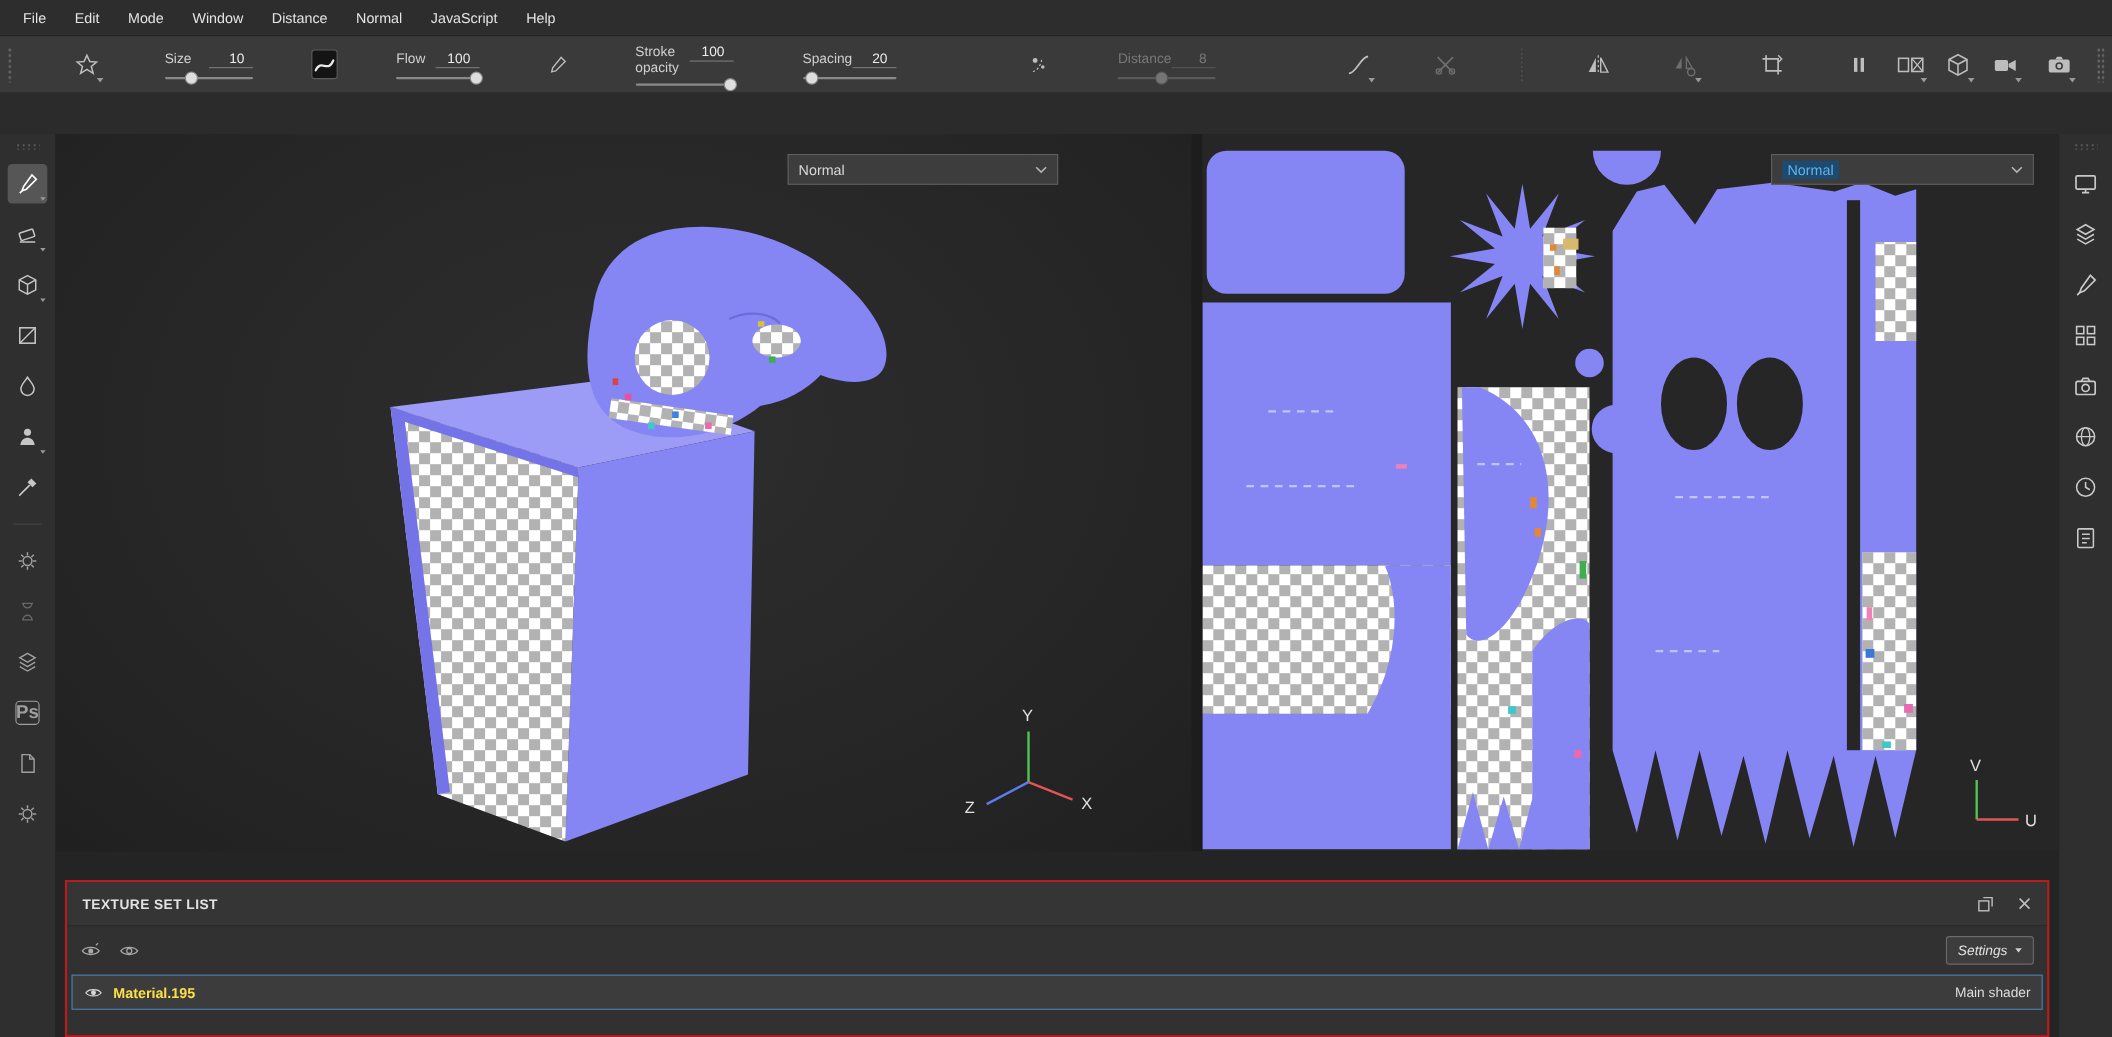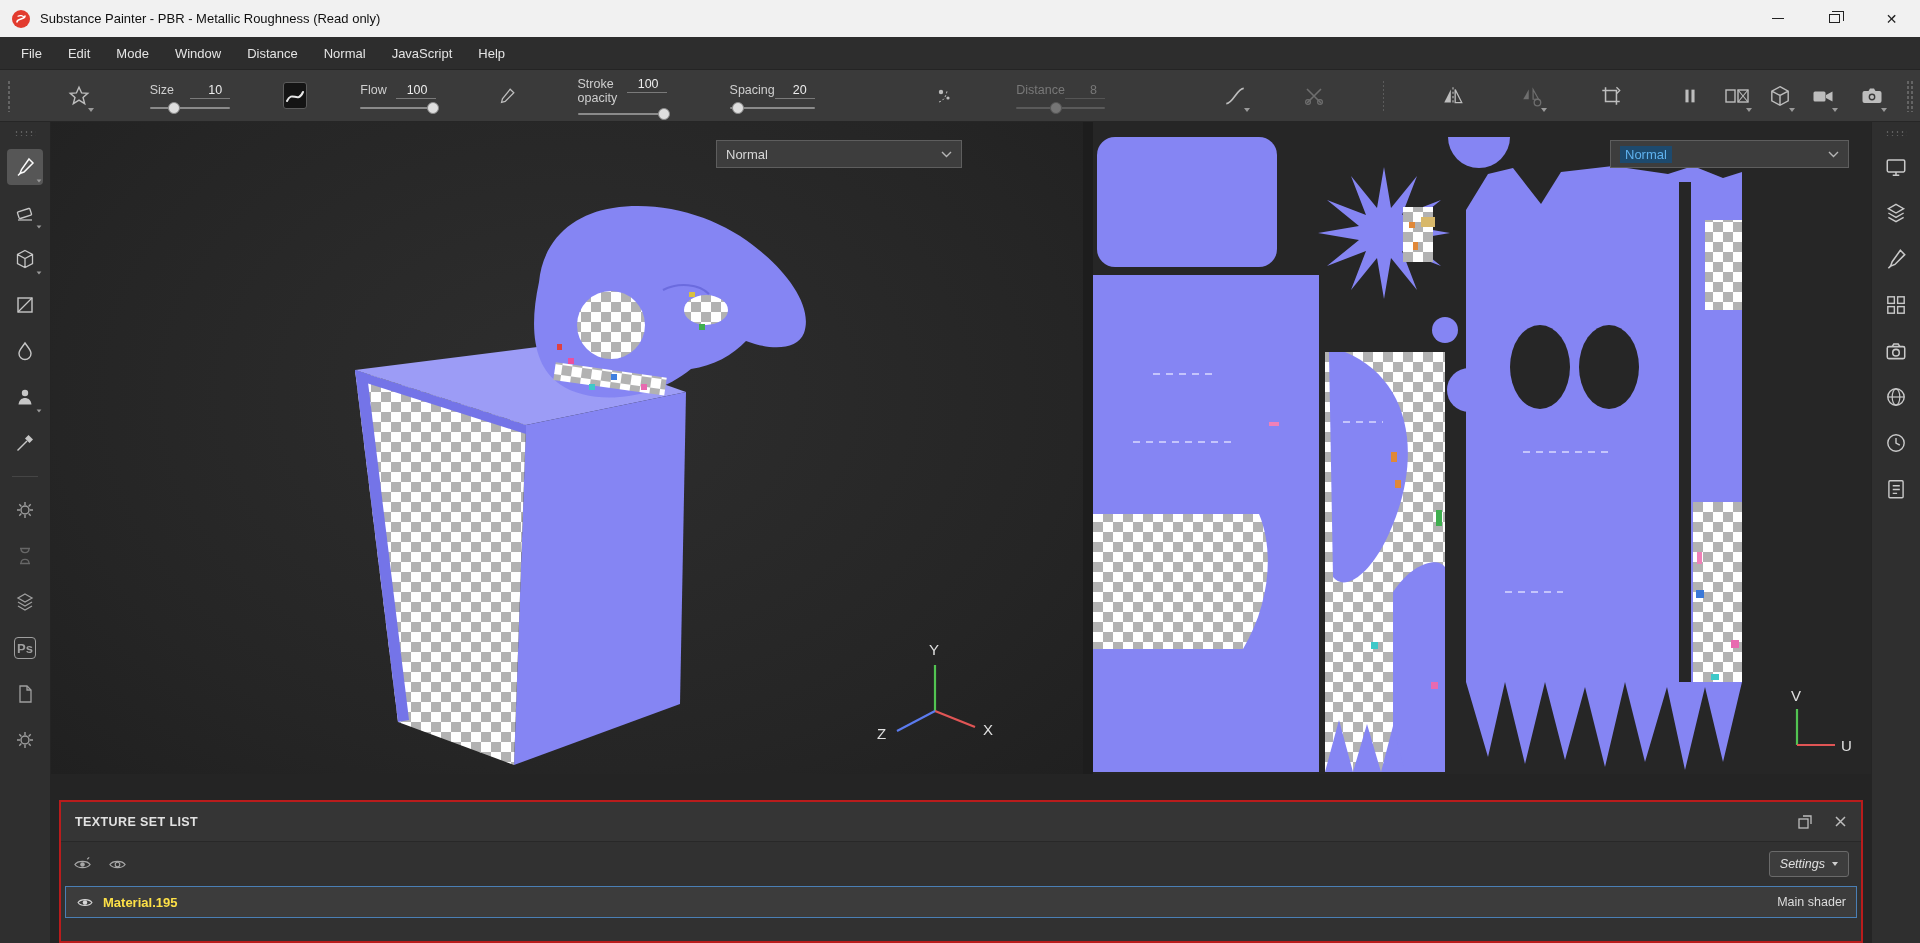--- a/index.html
+++ b/index.html
@@ -45,21 +45,21 @@
   .body { position:absolute; top:122px; left:0; right:0; bottom:0; display:flex; }
 
   .left-sidebar { width:51px; background:#2f2f2f; border-right:1px solid #242424; display:flex; flex-direction:column; align-items:center; padding-top:8px; }
   .side-grip { width:22px; height:6px; margin-bottom:8px; background-image:radial-gradient(#606060 1px, transparent 1.2px); background-size:5px 4px; }
   .side-tool { position:relative; width:36px; height:36px; margin:5px 0; border-radius:4px; display:flex; align-items:center; justify-content:center; color:#c6c6c6; }
   .side-tool.selected { background:#565656; color:#fafafa; }
   .side-tool .caret { position:absolute; right:1px; bottom:2px; transform:scale(.8); }
   .side-tool.secondary { color:#9f9f9f; }
   .side-tool.off { color:#676767; }
   .side-divider { width:26px; height:1px; margin:10px 0; background:#454545; }
-  .ps-box { width:22px; height:22px; border:1.4px solid currentColor; border-radius:4px; font-size:13px; font-weight:bold; display:flex; align-items:center; justify-content:center; }
+  .ps-box { width:22px; height:22px; border:1.4px solid currentColor; border-radius:4px; font-size:17px; font-weight:bold; display:flex; align-items:center; justify-content:center; }
 
   .main { flex:1; display:flex; flex-direction:column; background:#242424; }
   .viewports { display:flex; height:652px; }
   .viewport { position:relative; overflow:hidden; }
   .viewport-3d { width:1032px; background:radial-gradient(ellipse at 50% 42%, #2e2e2e 0%, #252525 70%, #202020 100%); }
   .viewport-gap { width:10px; background:#1d1d1d; }
   .viewport-2d { flex:1; background:#262626; }
   .viewport svg.scene { position:absolute; inset:0; }
 
   .channel-dd { position:absolute; top:18px; height:28px; background:#3d3d3d; border:1px solid #5e5e5e; display:flex; align-items:center; padding:0 9px; font-size:13px; color:#d8d8d8; }
@@ -94,39 +94,20 @@
   .pw { fill:var(--normal-map,#8585f3); }
   .pw-light { fill:var(--normal-map-light,#9c9cf6); }
   .pw-dark { fill:var(--normal-map-dark,#7575ea); }
   .seam { stroke:#d9d9ff; stroke-width:2; stroke-dasharray:7 6; opacity:.75; fill:none; }
 </style>
 </head>
 <body>
 
 <div class="window">
 
-  <div class="titlebar">
-    <svg class="app-logo" viewBox="0 0 20 20">
-      <circle cx="10" cy="10" r="9" fill="#e23b2e"></circle>
-      <path d="M6 13 C6 9 14 11 14 7" stroke="#fff" stroke-width="1.6" fill="none" stroke-linecap="round"></path>
-      <path d="M7 7.2 C9 6 12 6.6 13 8.4" stroke="#fff" stroke-width="1.2" fill="none" stroke-linecap="round"></path>
-    </svg>
-    <span class="title-text">Substance Painter - PBR - Metallic Roughness (Read only)</span>
-    <div class="win-controls">
-      <div class="win-btn">
-          <span class="glyph-min"></span>
-        </div>
-      <div class="win-btn">
-          <span class="glyph-restore"></span>
-        </div>
-      <div class="win-btn">
-          <span class="glyph-close">✕</span>
-        </div>
-    </div>
-  </div>
 
   <div class="menubar">
     <span class="menu-item">File</span>
     <span class="menu-item">Edit</span>
     <span class="menu-item">Mode</span>
     <span class="menu-item">Window</span>
     <span class="menu-item">Distance</span>
     <span class="menu-item">Normal</span>
     <span class="menu-item">JavaScript</span>
     <span class="menu-item">Help</span>

